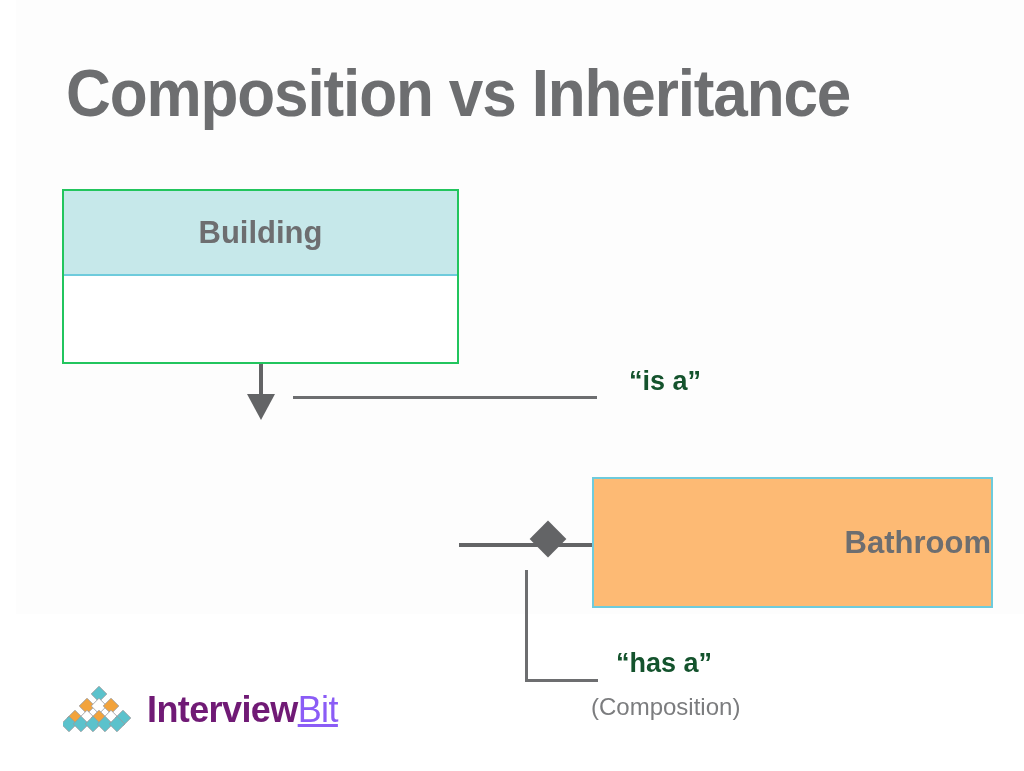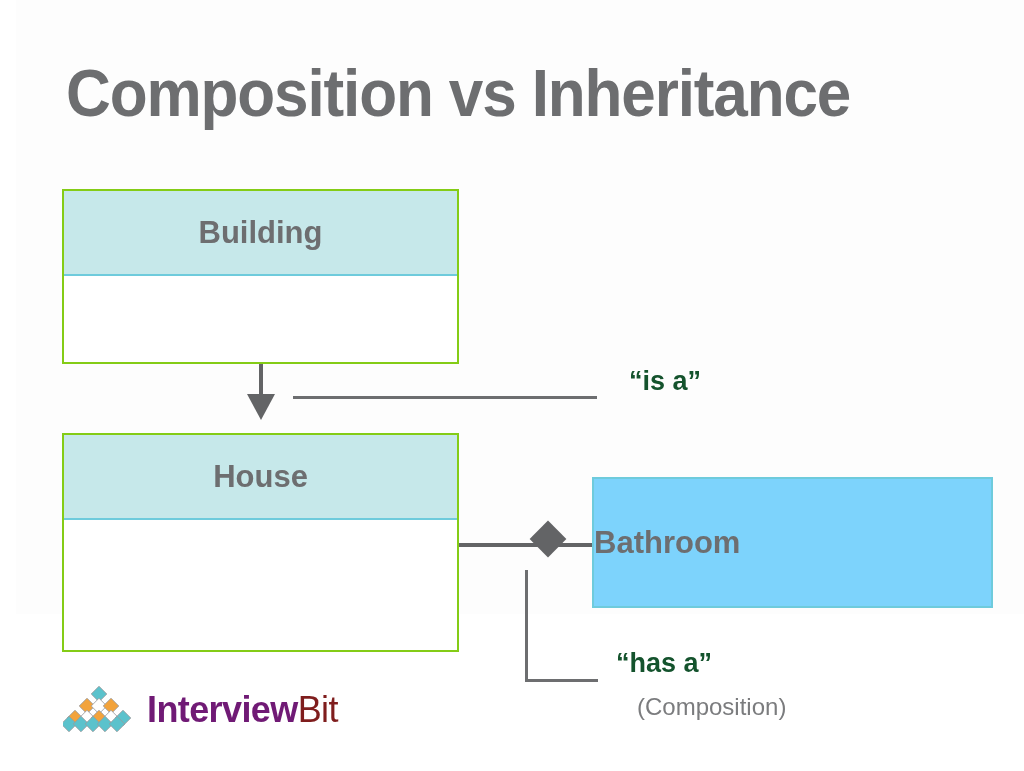--- a/index.html
+++ b/index.html
@@ -36,44 +36,44 @@
     letter-spacing: -1.2px;
     white-space: nowrap;
     transform: scaleX(0.94);
     transform-origin: left center;
   }
 
   
   .uml-box {
     position: absolute;
     box-sizing: border-box;
-    border: 2px solid #84cc16;
+    border: 2px solid #22c55e;
     background: #0369a1;
   }
   .uml-header {
     box-sizing: border-box;
     background: #c6e8ea;
     border-bottom: 2px solid #6ecbdc;
     display: flex;
     align-items: center;
     justify-content: center;
     color: #6d6e70;
     font-weight: bold;
   }
   .uml-body {
     background: #ffffff;
   }
   .uml-solid {
     position: absolute;
     box-sizing: border-box;
     border: 2px solid #6ecbdc;
-    background: #7dd3fc;
+    background: #fdba74;
     display: flex;
     align-items: center;
-    justify-content: flex-start;
+    justify-content: flex-end;
     color: #6d6e70;
     font-weight: bold;
   }
 
   
   #box-building { left: 46px; top: 189px; width: 397px; height: 175px; }
   #box-building .uml-header { height: 85px; font-size: 31px; }
   #box-building .uml-body { height: 86px; }
 
   
@@ -131,21 +131,21 @@
   .label-sub {
     position: absolute;
     font-size: 24px;
     font-weight: normal;
     color: #7b7c7e;
     white-space: nowrap;
   }
   #label-isa      { left: 613px; top: 366px; }
   #label-isa-sub  { left: 582px; top: 409px; }
   #label-hasa     { left: 600px; top: 648px; }
-  #label-hasa-sub { left: 575px; top: 693px; margin-left: 46px; }
+  #label-hasa-sub { left: 575px; top: 693px; }
 
   
   #comp-line-left  { left: 443px; top: 543px; width: 100px; }
   #comp-line-right { left: 537px; top: 543px; width: 41px; }
   #comp-diamond {
     position: absolute;
     left: 519px;
     top: 526px;
     width: 26px;
     height: 26px;
@@ -175,44 +175,40 @@
   #logo-text {
     position: absolute;
     left: 84px;
     top: 4px;
     font-size: 36px;
     line-height: 40px;
     white-space: nowrap;
     letter-spacing: -0.6px;
   }
   .logo-word-1 { font-weight: bold; color: #701a75; }
-  .logo-word-2 { font-weight: normal; color: #7f1d1d; }
+  .logo-word-2 { font-weight: normal; color: #8b5cf6; text-decoration: underline; }
 </style>
 </head>
 <body>
 
 <div id="canvas">
 
   <div class="title">Composition vs Inheritance</div>
 
   <div class="uml-box" id="box-building">
     <div class="uml-header">Building</div>
     <div class="uml-body"></div>
   </div>
 
   <div class="line-v" id="inherit-stem"></div>
   <div id="inherit-arrowhead"></div>
   <div class="line-thin-h" id="inherit-leader"></div>
 
   <div class="label-main" id="label-isa">“is a”</div>
 
-  <div class="uml-box" id="box-house">
-    <div class="uml-header">House</div>
-    <div class="uml-body"></div>
-  </div>
 
   <div class="line-h" id="comp-line-left"></div>
   <div class="line-h" id="comp-line-right"></div>
   <div id="comp-diamond"></div>
 
   <div class="line-thin-v" id="comp-leader-v"></div>
   <div class="line-thin-h" id="comp-leader-h"></div>
 
   <div class="label-main" id="label-hasa">“has a”</div>
   <div class="label-sub" id="label-hasa-sub">(Composition)</div>

